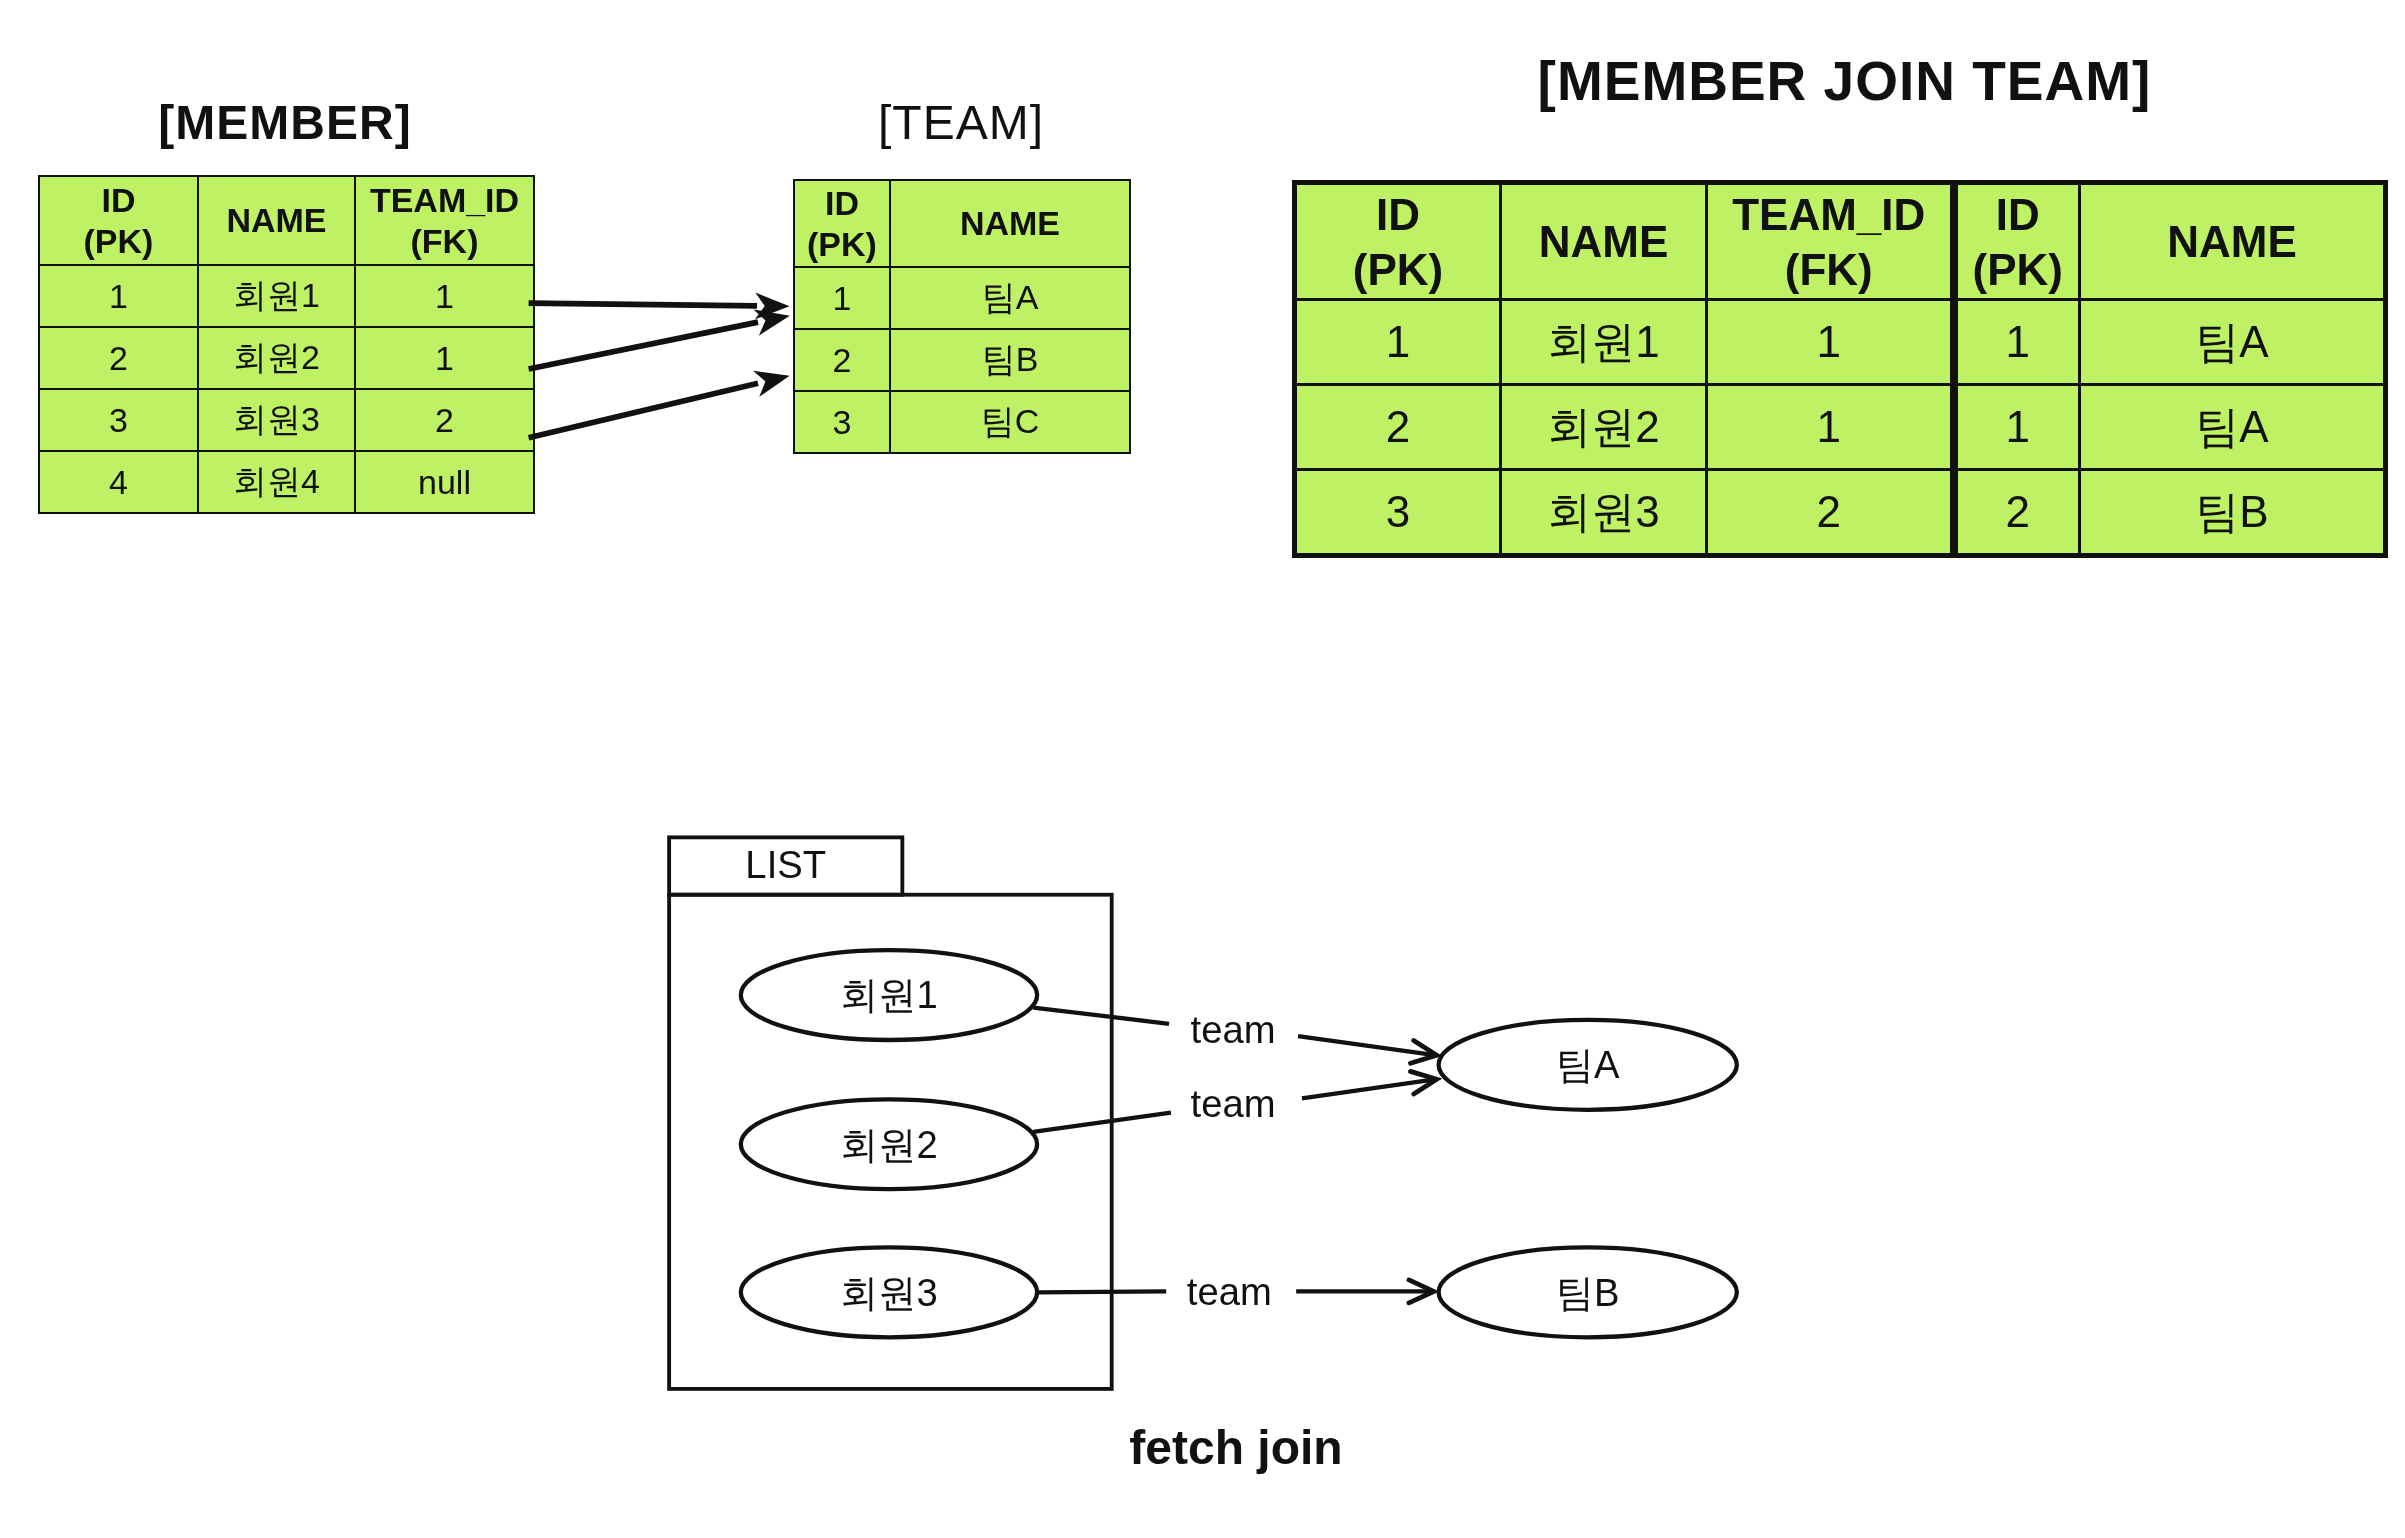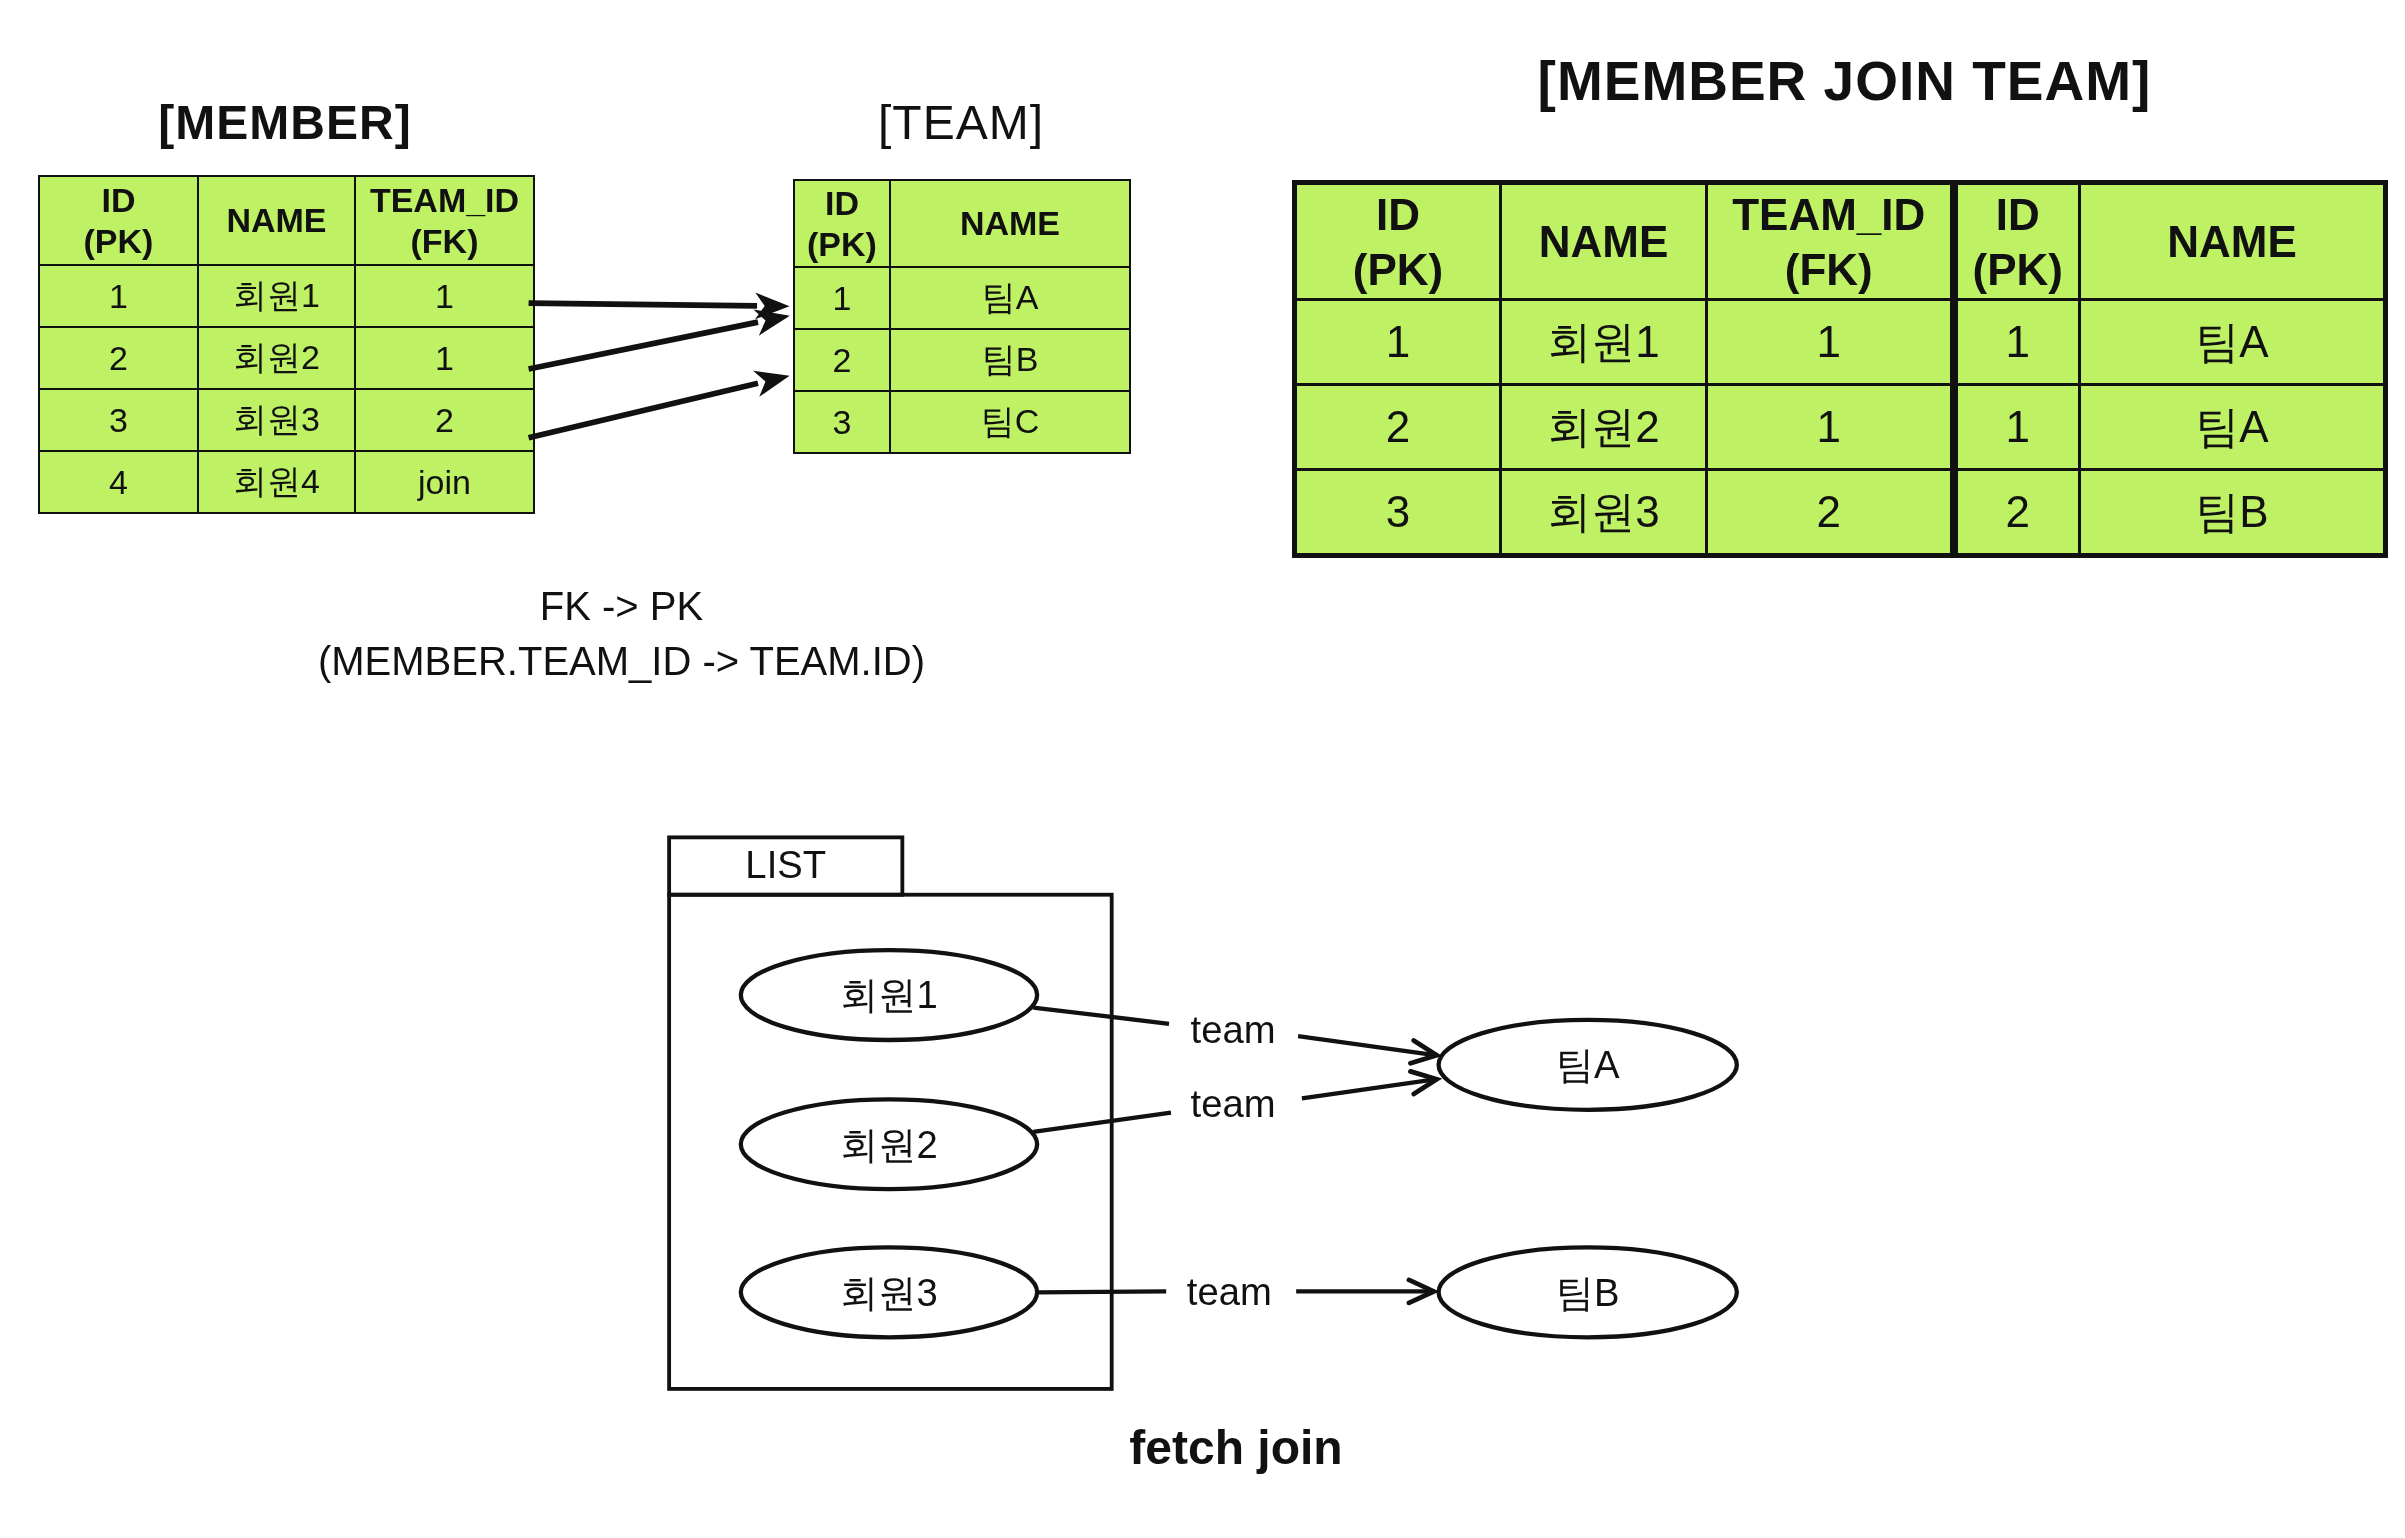--- a/index.html
+++ b/index.html
@@ -61,21 +61,21 @@
         <td>1</td>
       </tr>
       <tr>
         <td>3</td>
         <td>회원3</td>
         <td>2</td>
       </tr>
       <tr>
         <td>4</td>
         <td>회원4</td>
-        <td>join</td>
+        <td>null</td>
       </tr>
     </tbody>
   </table>
 
   <table class="tbl-small team-tbl">
     <colgroup>
         <col style="width:96px">
         <col style="width:240px">
       </colgroup>
     <tbody>
@@ -135,24 +135,20 @@
       <tr>
         <td>3</td>
         <td>회원3</td>
         <td>2</td>
         <td class="thickline">2</td>
         <td>팀B</td>
       </tr>
     </tbody>
   </table>
 
-  <div class="caption">
-    <div>FK -&gt; PK</div>
-    <div>(MEMBER.TEAM_ID -&gt; TEAM.ID)</div>
-  </div>
 
   <div class="fetchjoin">fetch join</div>
 
   <svg class="overlay" width="2405" height="1539" viewBox="0 0 2516 1610">
     <defs>
       <marker id="arrowFilled" markerUnits="userSpaceOnUse" markerWidth="40" markerHeight="32" refX="4" refY="16" orient="auto">
         <path d="M2,2 L38,16 L2,30 L12,16 Z" fill="#111111"></path>
       </marker>
       <marker id="arrowOpen" markerUnits="userSpaceOnUse" markerWidth="36" markerHeight="32" refX="30" refY="16" orient="auto">
         <path d="M4,4 L30,16 L4,28" fill="none" stroke="#111111" stroke-width="5" stroke-linecap="round"></path>

